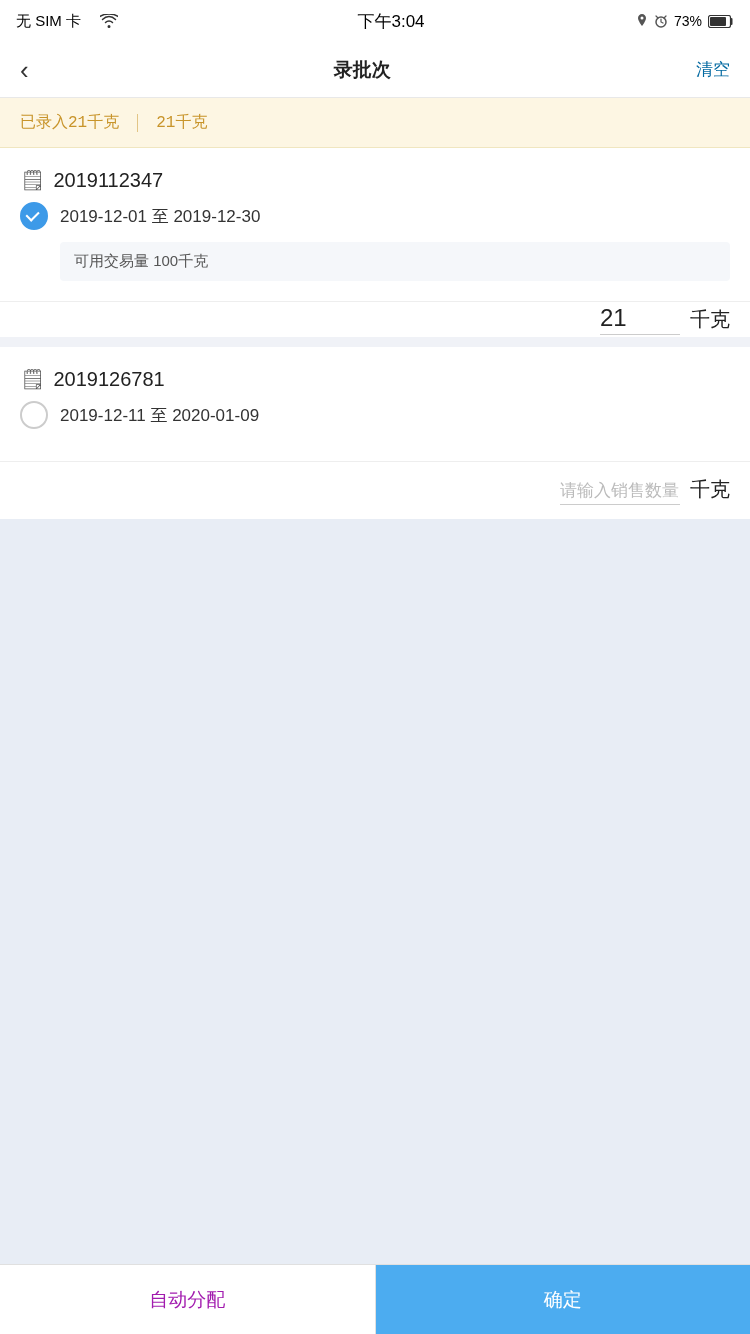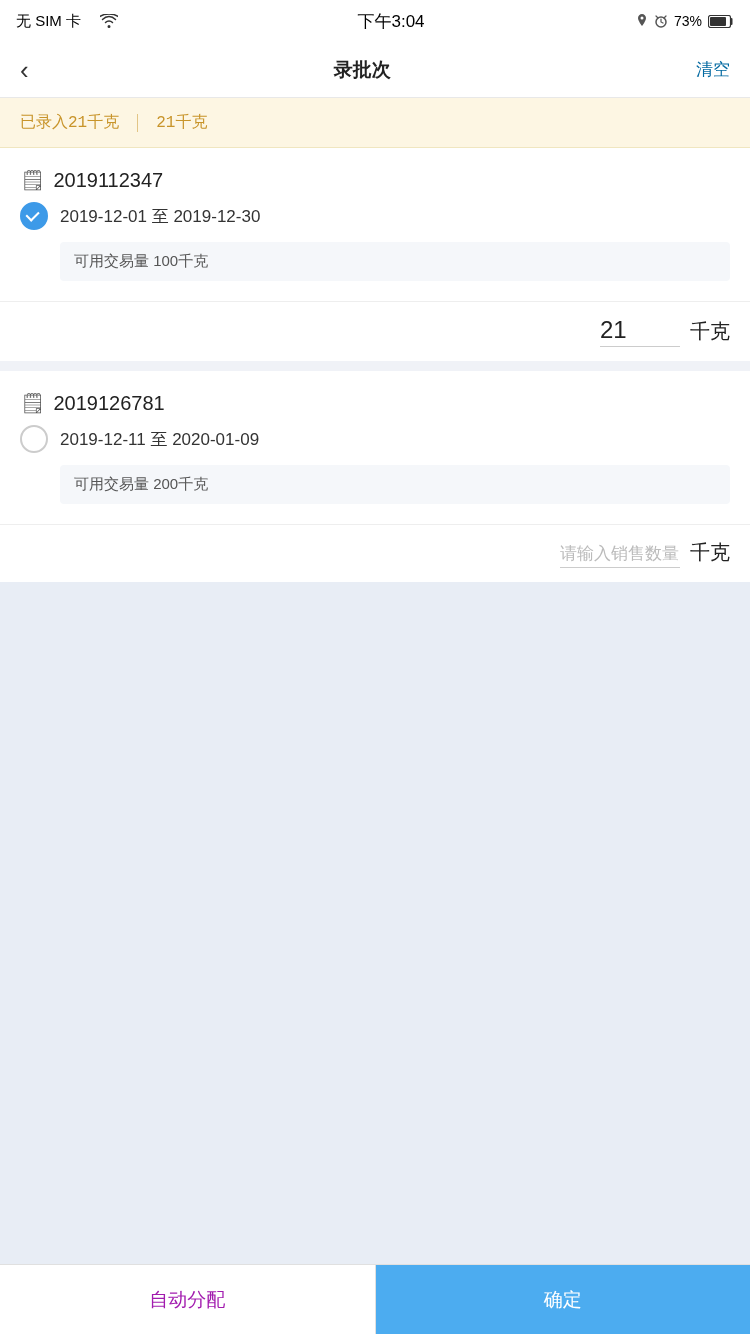--- a/index.html
+++ b/index.html
@@ -157,21 +157,21 @@
       font-size: 15px;
       color: #555;
       margin-left: 40px;
     }
 
     
     .quantity-row {
       display: flex;
       align-items: baseline;
       justify-content: flex-end;
-      padding: 14px 20px;
+      padding: 2px 20px;
       background: #fff;
       border-top: 1px solid #eee;
       gap: 10px;
     }
     .quantity-value {
       font-size: 24px;
       color: #222;
       font-weight: 400;
     }
     .quantity-unit {
@@ -323,21 +323,20 @@
 
   <div class="card" style="margin-top:10px;">
     <div class="card-header">
       <span class="card-icon">🗒</span>
       <span class="card-id">2019126781</span>
     </div>
     <div class="card-date-row">
       <div class="radio-circle"></div>
       <span class="date-text">2019-12-11 至 2020-01-09</span>
     </div>
-    <div class="available-box">可用交易量 200千克</div>
   </div>
 
   <div class="input-row">
     <div class="input-underline">
       <span class="input-placeholder">请输入销售数量</span>
     </div>
     <span class="input-unit">千克</span>
   </div>
 
   <div class="spacer" style="min-height:430px;"></div>

